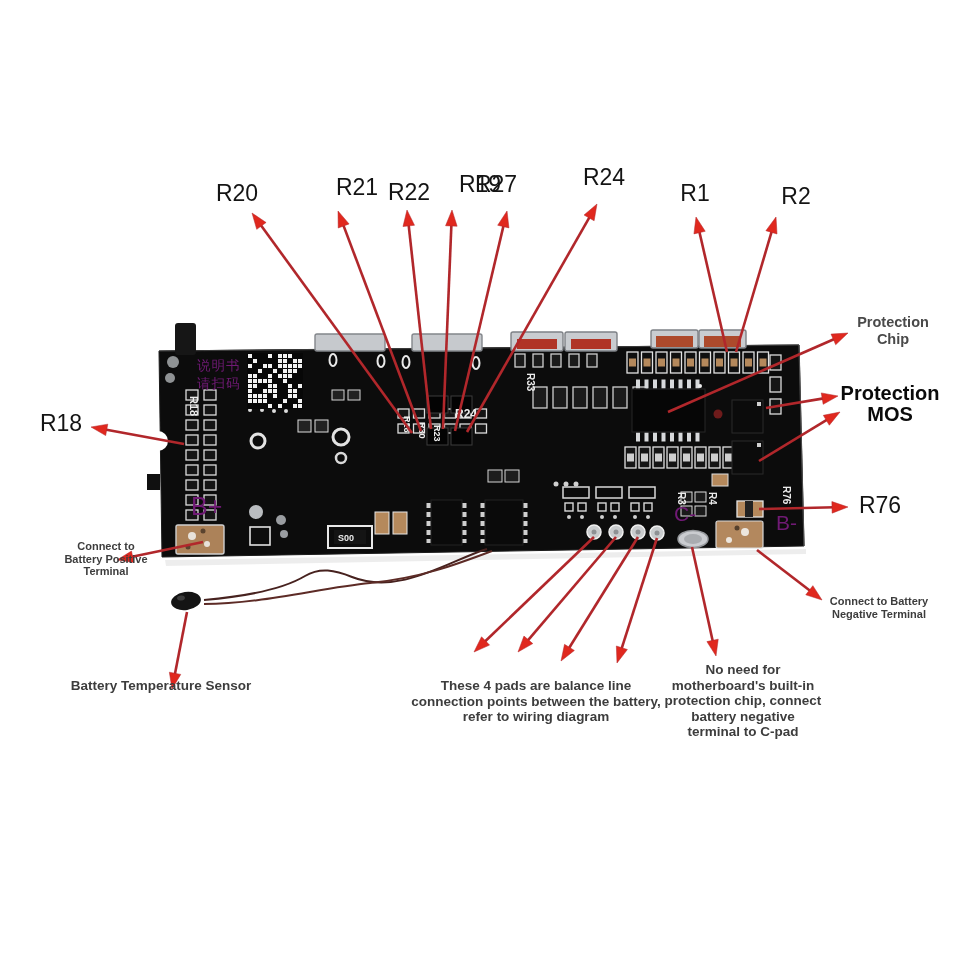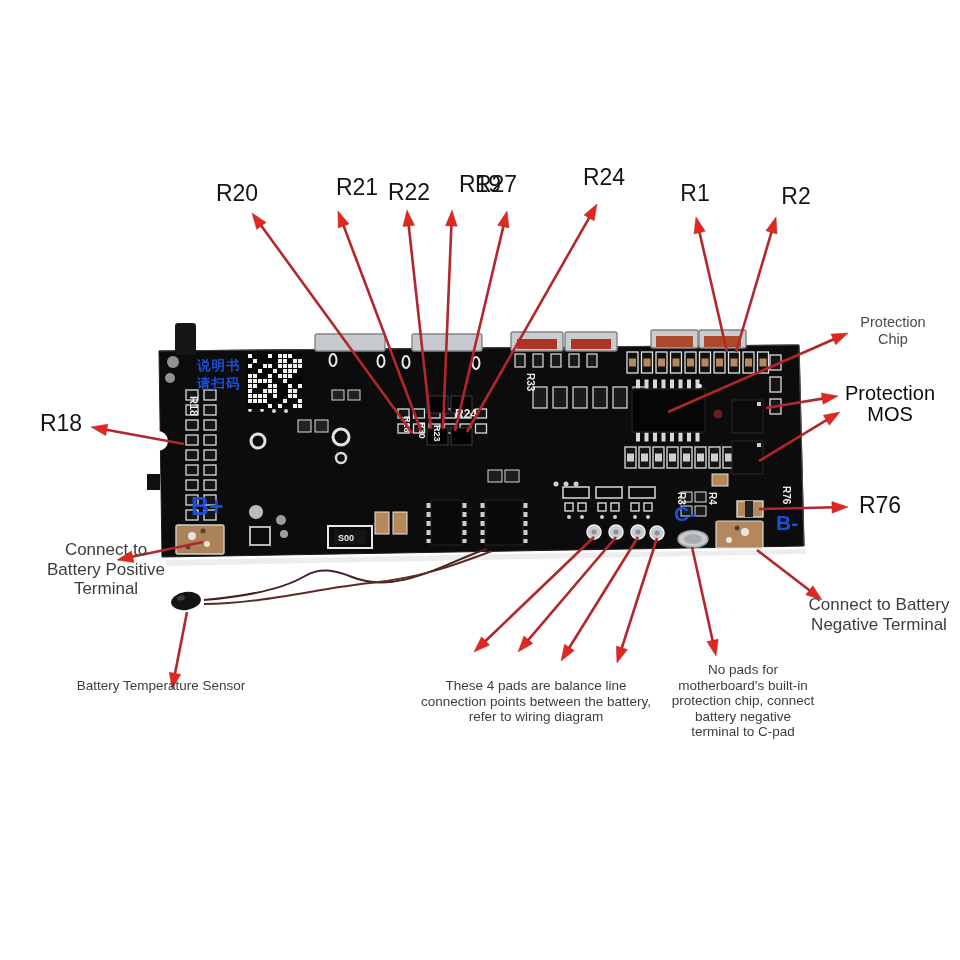--- a/index.html
+++ b/index.html
@@ -1,25 +1,25 @@
 <!DOCTYPE html>
 <html style="--background: #ffffff; --board: #0c0c0c; --arrow-line: #b1272b; --arrow-head: #e0281e; --label-text: #141414; --annotation-text: #3d3d3d; --pad-metal: #c9ccce; --pad-bronze: #b3885e; --silkscreen: #ececec;"><head>
 <meta charset="utf-8">
 <style>
   html,body{margin:0;padding:0;background:#fff;}
   .scene{position:relative;width:960px;height:960px;background:var(--background,#fff);
          font-family:"Liberation Sans",sans-serif;overflow:hidden;}
   .scene svg{position:absolute;left:0;top:0;}
   .lbl{position:absolute;transform:translateX(-50%);text-align:center;white-space:pre-line;}
   .comp{font-size:23px;color:var(--label-text,#141414);}
-  .note{font-weight:normal;color:var(--annotation-text,#3d3d3d);font-size:13.5px;line-height:1.15;}
+  .note{font-weight:bold;color:var(--annotation-text,#3d3d3d);font-size:13.5px;line-height:1.15;}
   .note.pc{font-size:14.5px;color:#4a4a4a;line-height:1.2;}
   .note.pm{font-size:20px;color:#0a0a0a;line-height:1.05;}
-  .note.sm{font-size:17px;}
-  .silk{position:absolute;color:#1d4ed8;font-weight:bold;white-space:pre-line;}
+  .note.sm{font-size:11px;}
+  .silk{position:absolute;color:#701a75;font-weight:normal;white-space:pre-line;}
   .silk.qr-caption{left:197px;top:357px;font-size:13.5px;line-height:1.3;letter-spacing:1px;}
   .silk.bplus{left:191px;top:492px;font-size:25px;}
   .silk.cminus{left:674px;top:502px;font-size:21px;}
   .silk.bminus{left:776px;top:511px;font-size:21px;}
   .arrow-line{stroke:var(--arrow-line,#b1272b);stroke-width:2.6;fill:none;}
   .arrow-head{fill:var(--arrow-head,#e02a1f);stroke:var(--arrow-line,#b1272b);stroke-width:.5;}
   .silk-svg{fill:#ececec;font-family:"Liberation Sans",sans-serif;font-weight:bold;}
 </style>
 </head>
 <body>
@@ -462,18 +462,18 @@
 MOS</div>
   <div class="lbl note sm" style="left:106px;top:540px;width:170px;">Connect to
 Battery Positive
 Terminal</div>
   <div class="lbl note sm" style="left:879px;top:595px;width:180px;">Connect to Battery
 Negative Terminal</div>
   <div class="lbl note" style="left:161px;top:678px;width:280px;">Battery Temperature Sensor</div>
   <div class="lbl note" style="left:536px;top:678px;width:300px;">These 4 pads are balance line
 connection points between the battery,
 refer to wiring diagram</div>
-  <div class="lbl note" style="left:743px;top:662px;width:190px;">No pads for
+  <div class="lbl note" style="left:743px;top:662px;width:190px;">No need for
 motherboard's built-in
 protection chip, connect
 battery negative
 terminal to C-pad</div>
 </div>
 
 </body></html>

